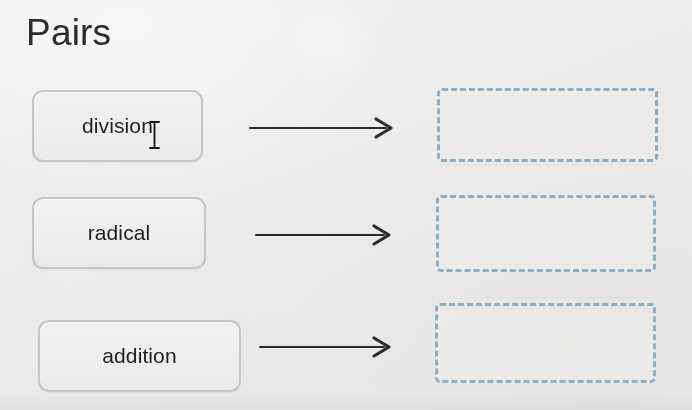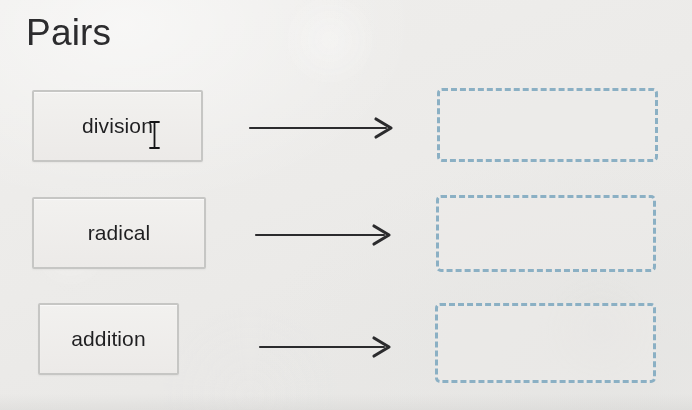--- a/index.html
+++ b/index.html
@@ -57,36 +57,36 @@
   }
   .row.r0 { top: 82px; }
   .row.r1 { top: 189px; }
   .row.r2 { top: 295px; }
 
   .term-btn {
     position: absolute;
     box-sizing: border-box;
     height: 72px;
     border: 2px solid #c6c6c4;
-    border-radius: 2px;
+    border-radius: 11px;
     background: linear-gradient(180deg, #f2f1ef 0%, #eceae8 100%);
     box-shadow: 0 1px 1px rgba(255,255,255,0.65) inset,
                 0 1px 2px rgba(0,0,0,0.045);
     display: flex;
     align-items: center;
     justify-content: center;
     color: #1f1f21;
     font-size: 21px;
     font-weight: 400;
     letter-spacing: 0.1px;
     user-select: none;
   }
   .row.r0 .term-btn { left: 32px; top: 8px;  width: 171px; }
   .row.r1 .term-btn { left: 32px; top: 8px;  width: 174px; }
-  .row.r2 .term-btn { left: 38px; top: 8px;  width: 141px; text-align: center; }
+  .row.r2 .term-btn { left: 38px; top: 25px;  width: 203px; text-align: center; }
 
   .arrow {
     position: absolute;
     height: 24px;
   }
   .row.r0 .arrow { left: 248px; top: 34px; width: 148px; }
   .row.r1 .arrow { left: 254px; top: 34px; width: 140px; }
   .row.r2 .arrow { left: 258px; top: 40px; width: 136px; }
   .arrow svg { display: block; width: 100%; height: 100%; }
 

